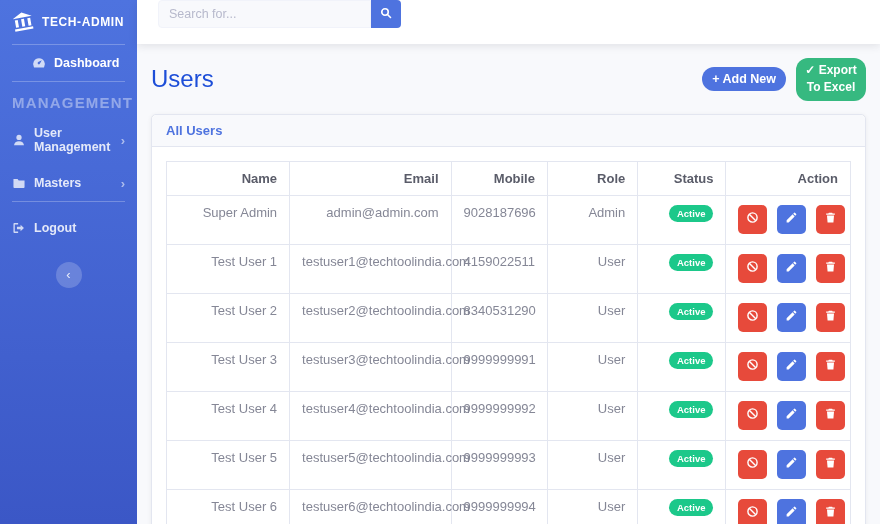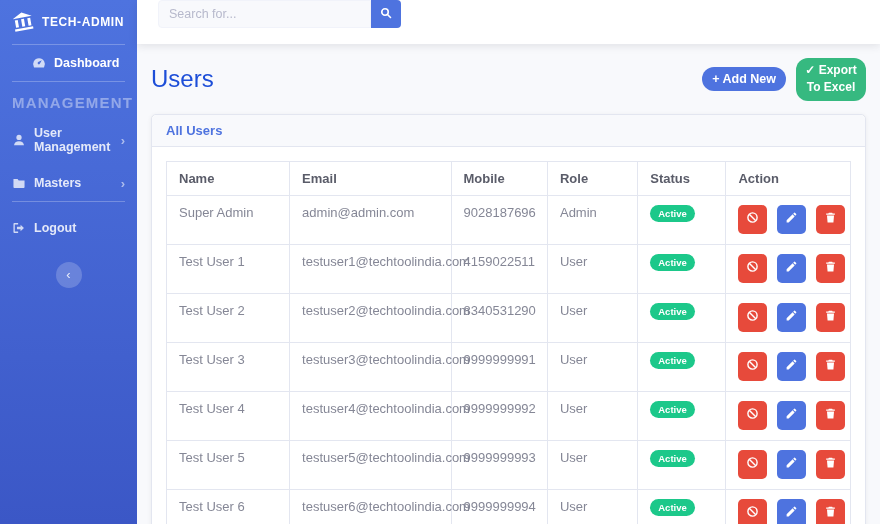--- a/index.html
+++ b/index.html
@@ -95,21 +95,21 @@
     box-shadow:0 1px 4px rgba(58,59,69,.08);
   }
   .card-header {
     background:#f8f9fc; border-bottom:1px solid #e3e6f0;
     border-radius:5px 5px 0 0;
     padding:8px 14px; color:#4e73df; font-weight:bold; font-size:13px;
   }
   .card-body { padding:14px; }
   table.users { width:100%; border-collapse:collapse; table-layout:fixed; }
   .users th, .users td {
-    border:1px solid #e3e6f0; text-align:left; vertical-align:top;
+    border:1px solid #e3e6f0; text-align:right; vertical-align:top;
     padding:9px 12px; font-size:13px;
   }
   .users th { color:#5a5c69; font-weight:bold; padding:9px 12px; }
   .users td { color:#858796; height:49px; }
   .col-name{width:18%} .col-email{width:23.6%} .col-mobile{width:14.1%}
   .col-role{width:13.2%} .col-status{width:12.9%} .col-action{width:18.2%}
   .badge-active {
     display:inline-block; background:#1cc88a; color:#fff;
     font-size:9.5px; font-weight:bold; padding:3px 8px; border-radius:10px;
   }

